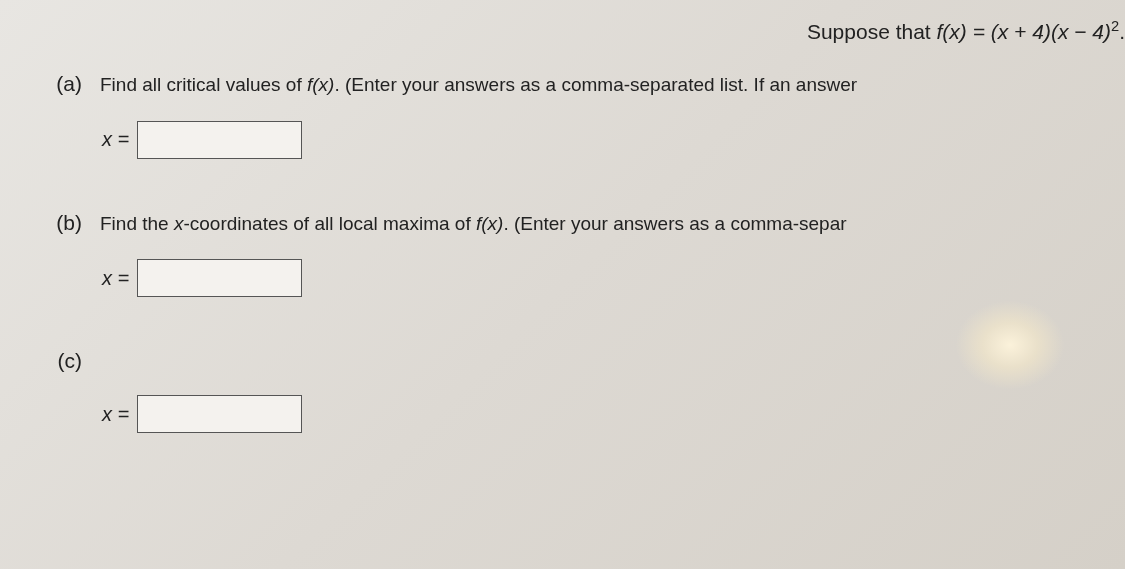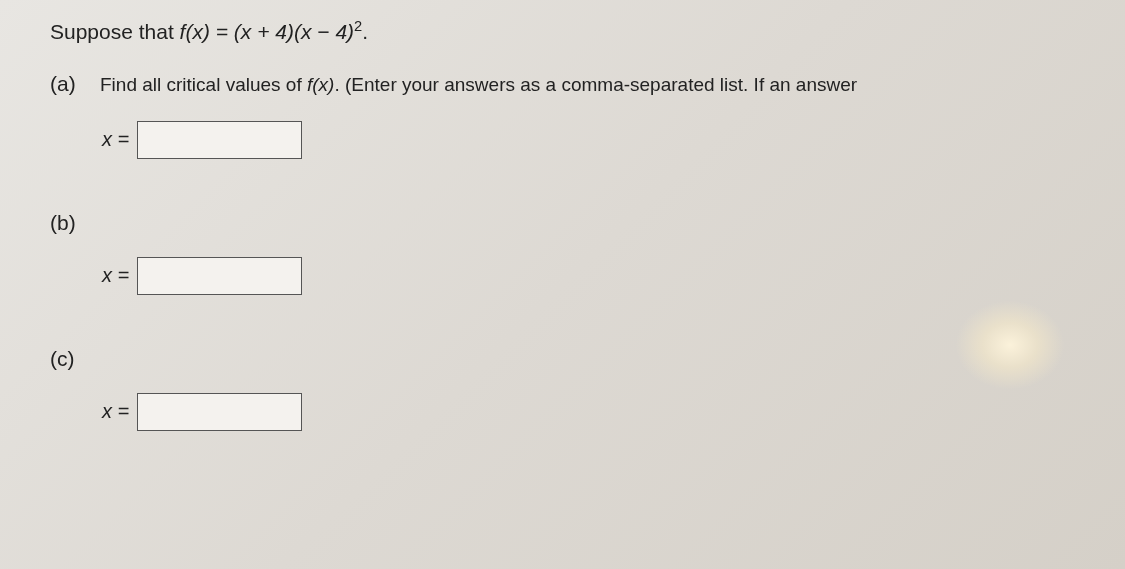--- a/index.html
+++ b/index.html
@@ -1,18 +1,19 @@
 <!DOCTYPE html>
 <html><head>
   <meta charset="utf-8">
   <style>
     * {
       margin: 0;
       padding: 0;
       box-sizing: border-box;
+      text-align: right;
     }
     body {
       width: 1125px;
       height: 569px;
       background: linear-gradient(135deg, #e8e6e2 0%, #ddd9d3 50%, #d5d0c8 100%);
       font-family: Arial, Helvetica, sans-serif;
       color: #1a1a1a;
       padding: 18px 0 0 50px;
       overflow: hidden;
       position: relative;
@@ -93,20 +94,23 @@
   </div>
   <div class="answer-row">
     <span class="xeq">x =</span>
     <input class="answer-box" type="text" value="" style="">
   </div>
 </div>
 
 <div class="part">
   <div class="part-row">
     <div class="part-label">(b)</div>
+    <div class="part-text">
+      <span>Find the </span><span class="ital">x</span><span>-coordinates of all local maxima of </span><span class="ital">f(x)</span><span>. (Enter your answers as a comma-separ</span>
+    </div>
   </div>
   <div class="answer-row">
     <span class="xeq">x =</span>
     <input class="answer-box" type="text" value="" style="">
   </div>
 </div>
 
 <div class="part">
   <div class="part-row">
     <div class="part-label">(c)</div>

